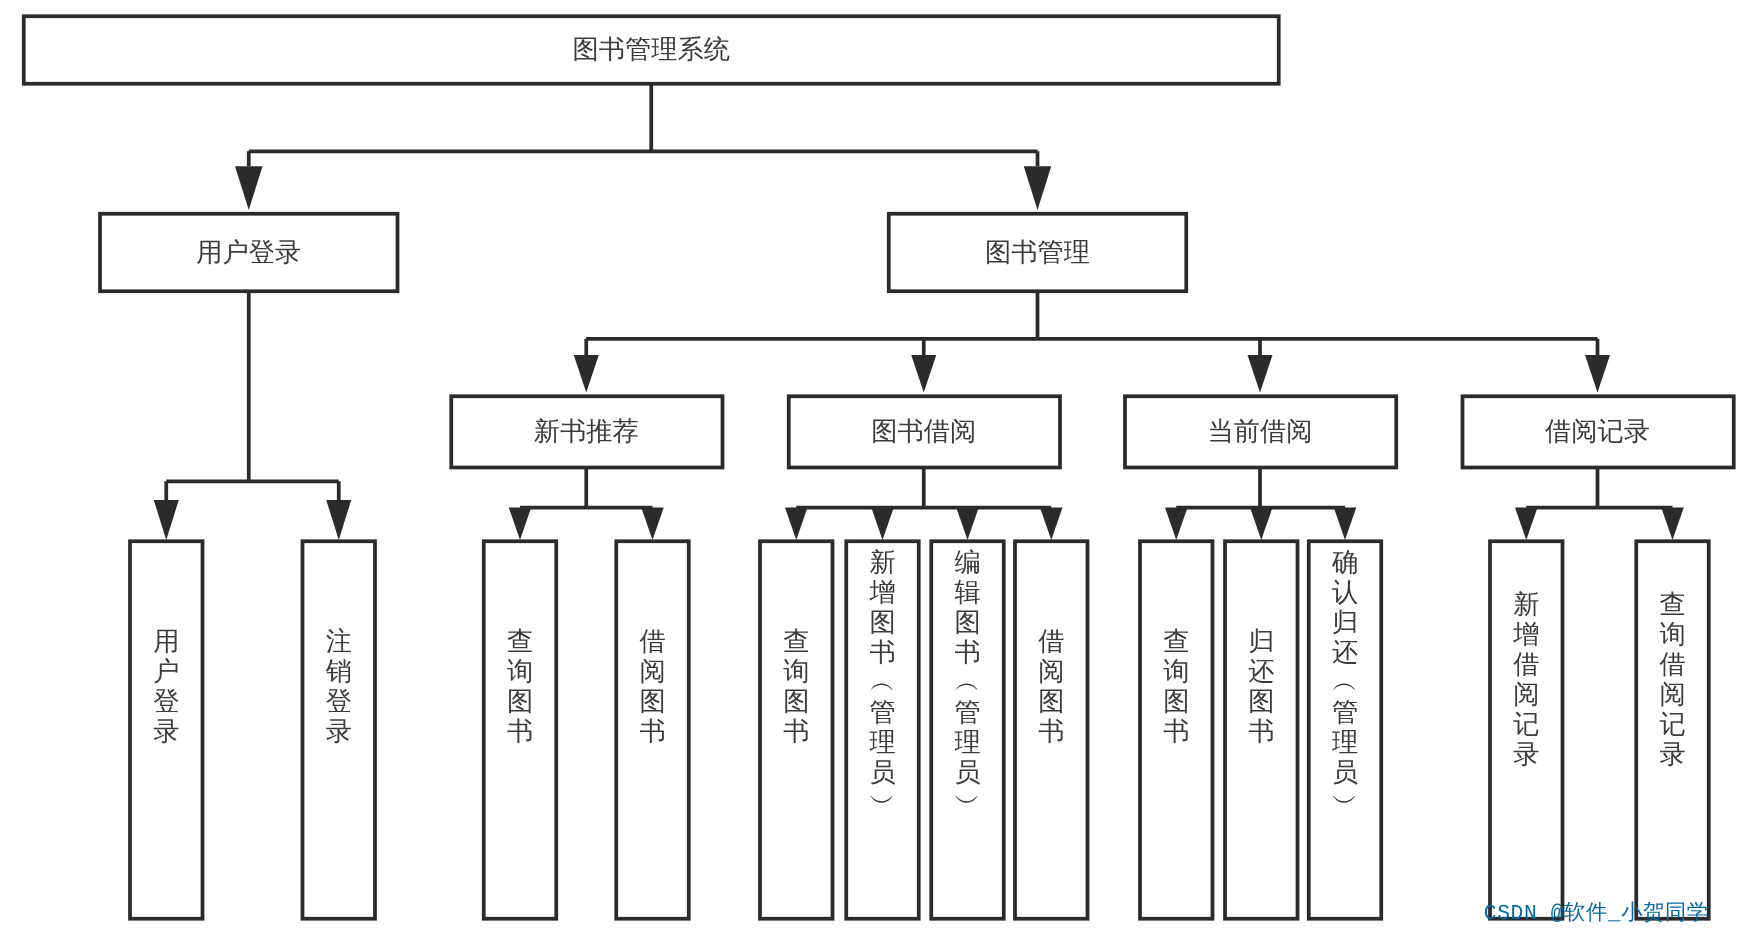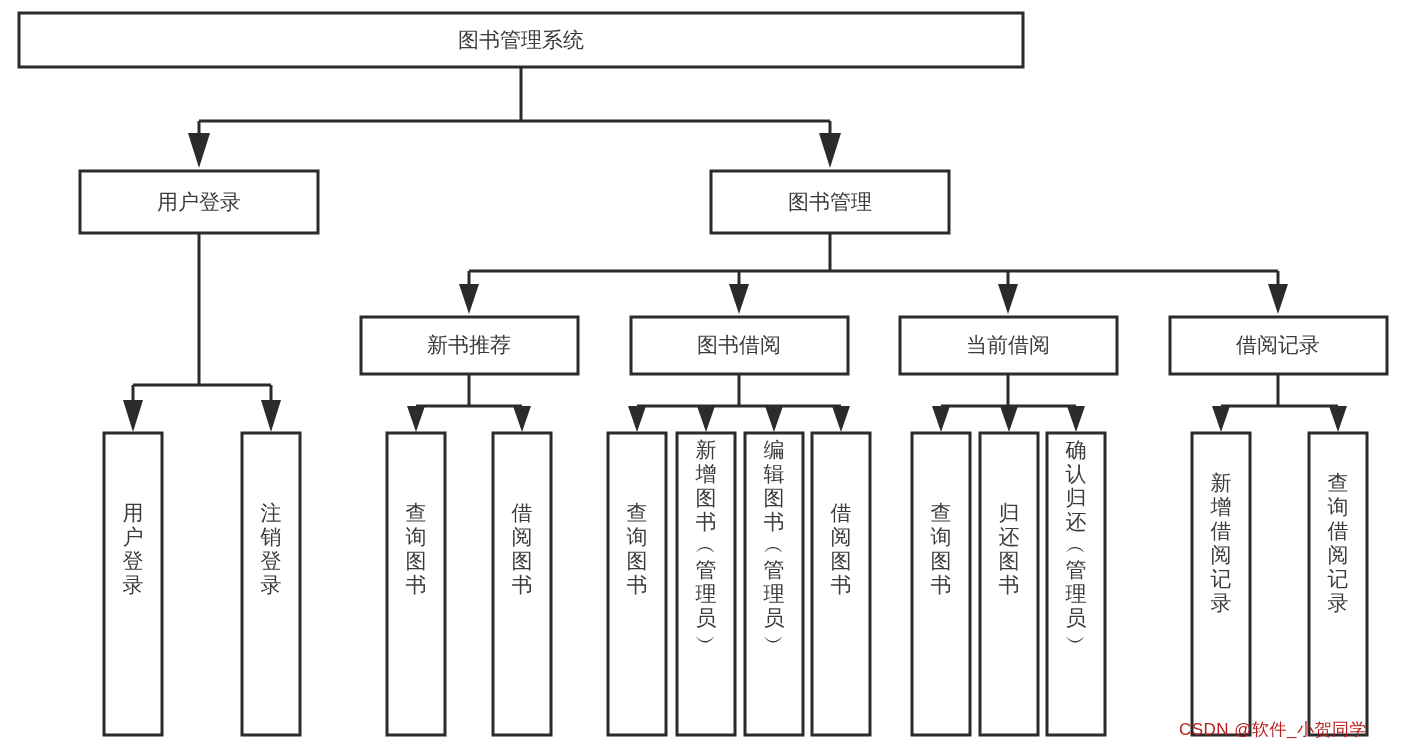--- a/index.html
+++ b/index.html
@@ -51,23 +51,23 @@
     fill: none;
   }
   .arrow-head {
     fill: #2b2b2b;
     stroke: none;
   }
   .watermark-text {
     position: absolute;
     right: 8px;
     bottom: 6px;
-    font-family: Liberation Sans, sans-serif;
+    font-family: Liberation Mono, monospace;
     font-size: 17px;
-    color: #b91c1c;
+    color: #0369a1;
     white-space: nowrap;
     letter-spacing: 0.5px;
     text-align: right;
   }
 </style>
 </head>
 <body>
 
 <div id="diagram-root">
 

